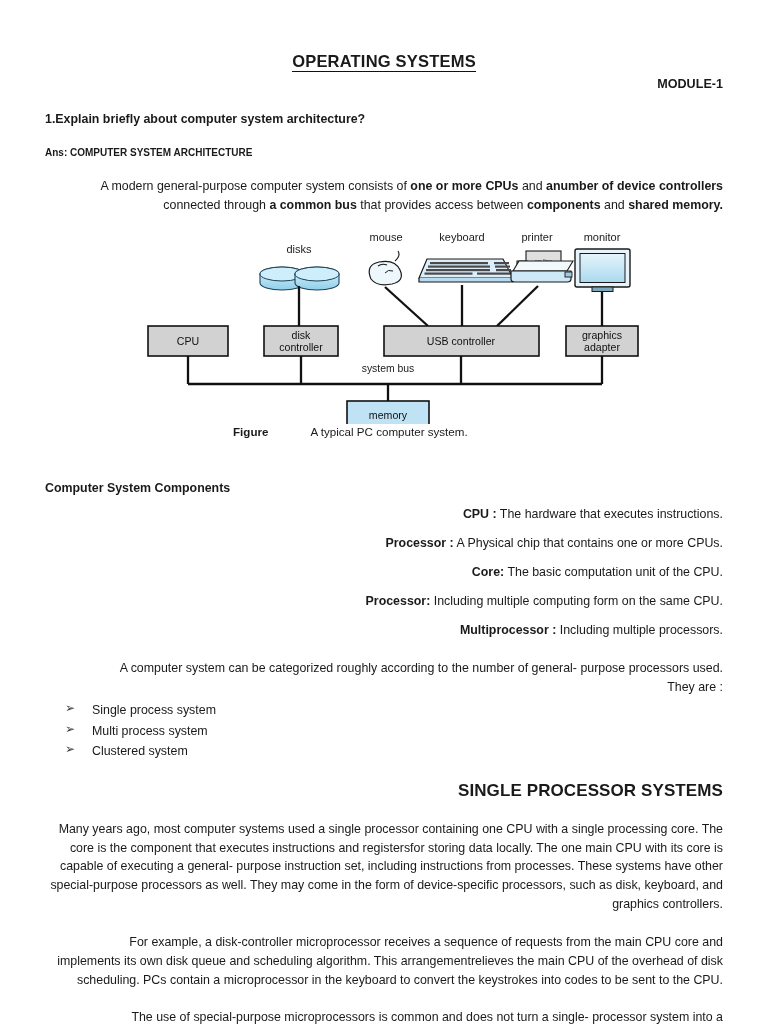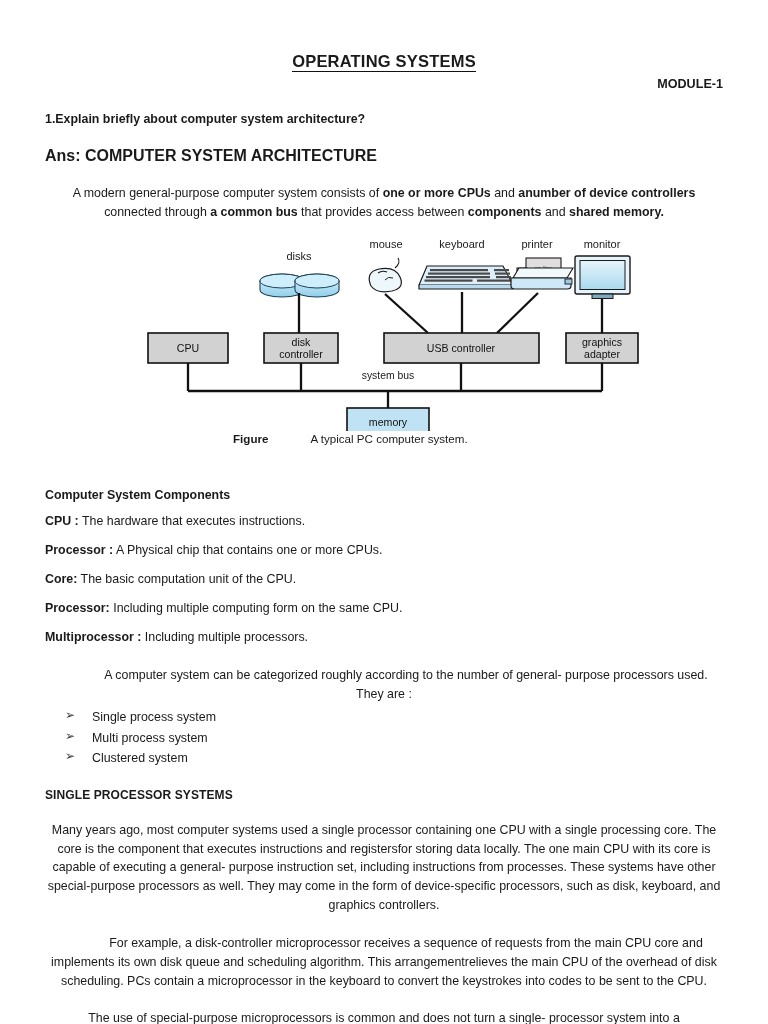--- a/index.html
+++ b/index.html
@@ -48,53 +48,54 @@
     font-weight: bold;
     margin: 6px 0 0 0;
   }
 
   .q-line {
     font-size: 12.4px;
     font-weight: bold;
     margin: 21px 0 0 0;
   }
   .ans-line {
-    font-size: 16px;
+    font-size: 10px;
     font-weight: bold;
     margin: 21px 0 0 0;
   }
 
   p.body {
     font-size: 12.4px;
     line-height: 1.52;
     margin: 19px 0 0 0;
-    text-align: center;
+    text-align: right;
   }
   p.body b { font-weight: bold; }
   p.tight { }
   .indent-first { text-indent: 44px; }
 
   .section-head {
     font-size: 12.4px;
     font-weight: bold;
     margin: 17px 0 0 0;
   }
-  .defs { margin-top: 10px; }
+  .defs { margin-top: 10px; text-align: right; }
   .def-line {
     font-size: 12.4px;
     line-height: 1.5;
     margin: 0 0 10.5px 0;
   }
   .def-line b { font-weight: bold; }
 
   .caps-head {
-    font-size: 12px;
+    font-size: 17px;
     font-weight: bold;
     margin: 20px 0 0 0;
     letter-spacing: .1px;
+    text-align: right;
   }
 
   ul.arrow-list {
     list-style: none;
     margin: 4px 0 0 0;
     padding: 0 0 0 20px;
   }
   ul.arrow-list li {
     font-size: 12.4px;
     line-height: 1.62;

